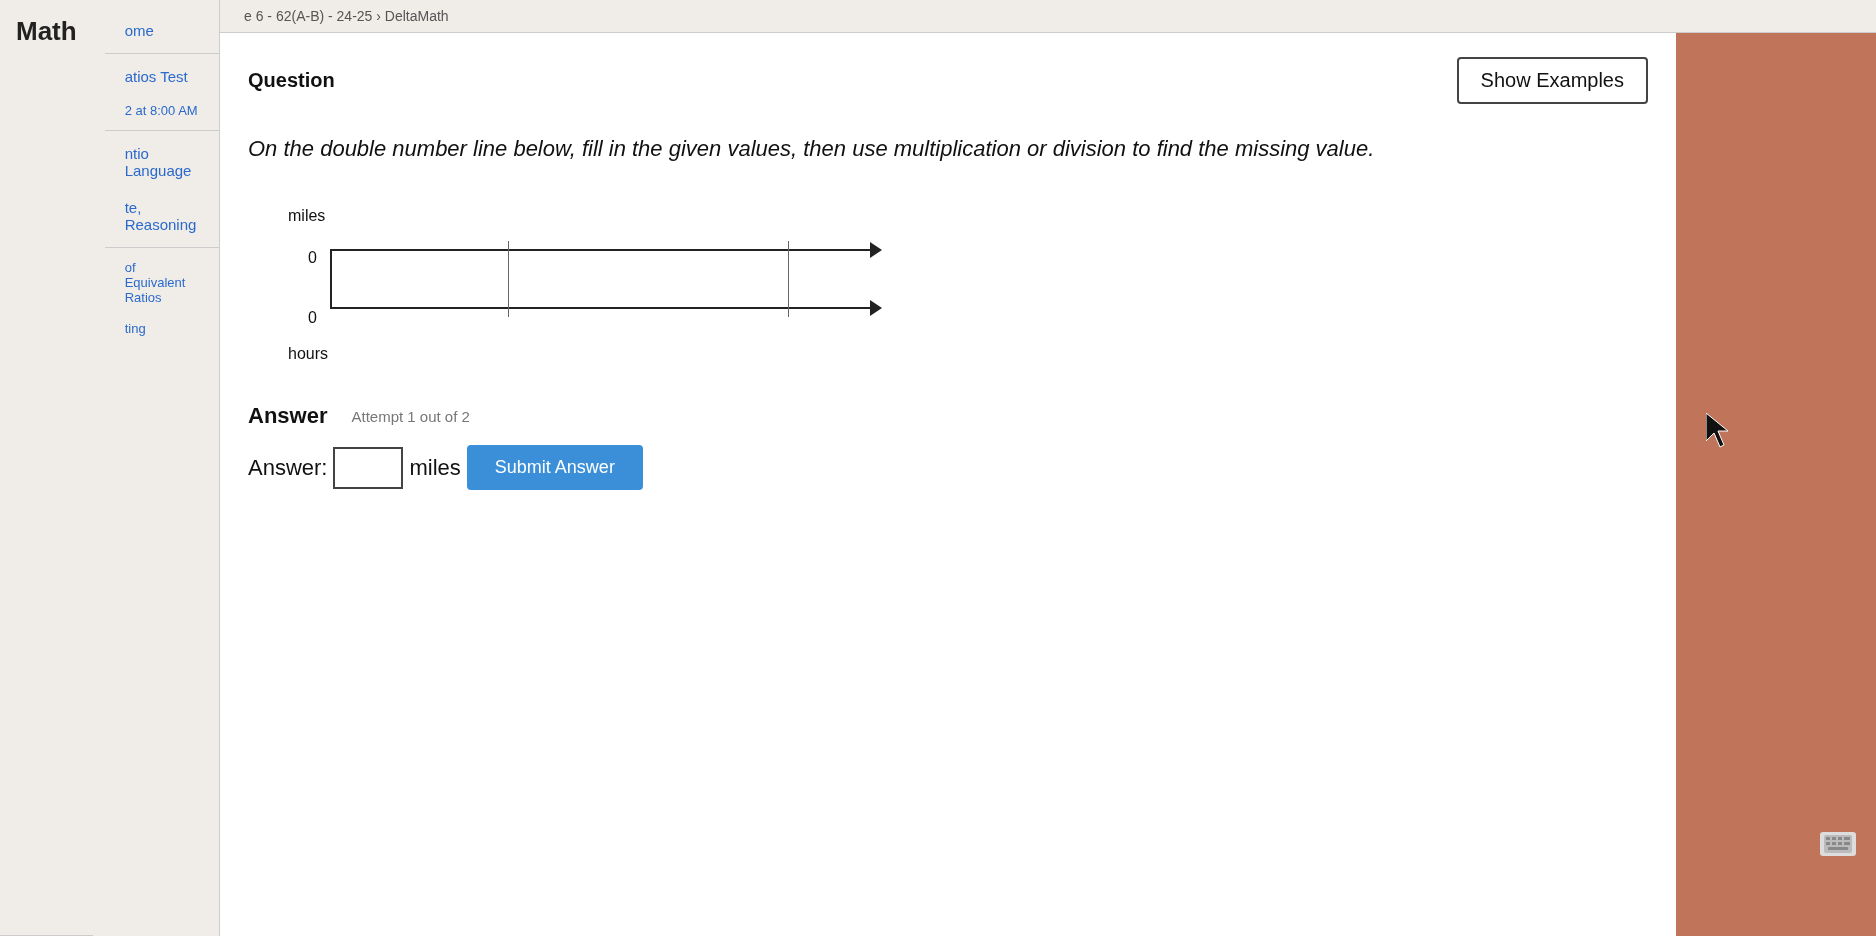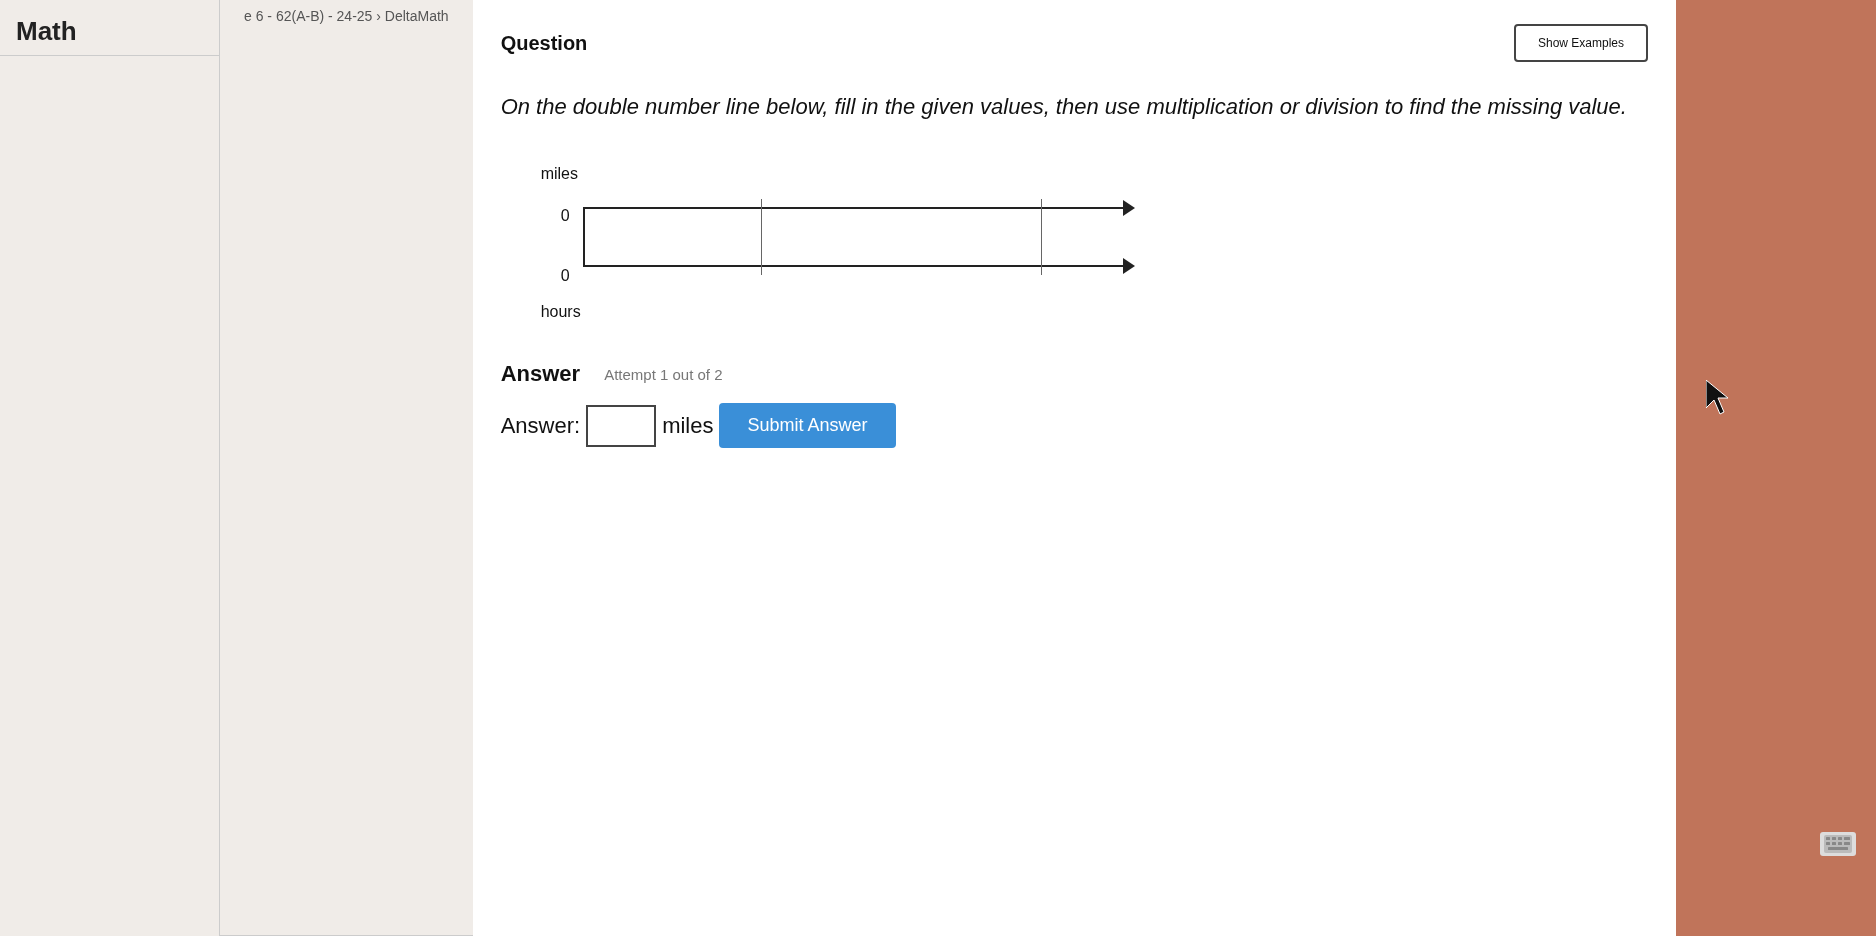--- a/index.html
+++ b/index.html
@@ -12,21 +12,21 @@
       display: flex;
     }
 
     
     .sidebar {
       width: 220px;
       min-width: 220px;
       background: #f0ece8;
       border-right: 1px solid #ccc;
       display: flex;
-      flex-direction: column;
+      flex-direction: row;
       padding-top: 0;
       gap: 12px;
     }
 
     .sidebar-top {
       background: #f0ece8;
       padding: 16px 16px 8px 16px;
       border-bottom: 1px solid #ccc;
     }
 
@@ -60,20 +60,21 @@
       font-size: 13px;
       color: #2a6acc;
       cursor: pointer;
       font-family: Arial, sans-serif;
     }
 
     
     .main-wrap {
       flex: 1;
       display: flex;
+      flex-direction: column;
       background: #f5f2ee;
     }
 
     
     .breadcrumb-bar {
       background: #f0ece8;
       border-bottom: 1px solid #ccc;
       padding: 8px 24px;
       font-size: 14px;
       color: #555;
@@ -144,21 +145,21 @@
       border-left: 7px solid #444;
       border-top: 4px solid transparent;
       border-bottom: 4px solid transparent;
       margin-left: 2px;
     }
 
     .btn-show-examples {
       border: 2px solid #444;
       background: white;
       padding: 10px 22px;
-      font-size: 12px;
+      font-size: 20px;
       font-family: Arial, sans-serif;
       cursor: pointer;
       border-radius: 4px;
       color: #111;
     }
 
     
     .question-text {
       font-size: 22px;
       font-family: Arial, sans-serif;
@@ -313,20 +314,32 @@
       left: 30px;
     }
   </style>
 </head>
 <body>
 
 <div class="sidebar">
   <div class="sidebar-top">
     <div class="sidebar-brand">Math</div>
   </div>
+  <nav class="sidebar-nav">
+    <div class="sidebar-item">ome</div>
+    <div class="sidebar-divider"></div>
+    <div class="sidebar-item">atios Test</div>
+    <div class="sidebar-item-small">2 at 8:00 AM</div>
+    <div class="sidebar-divider"></div>
+    <div class="sidebar-item">ntio Language</div>
+    <div class="sidebar-item">te, Reasoning</div>
+    <div class="sidebar-divider"></div>
+    <div class="sidebar-item-small">of Equivalent Ratios</div>
+    <div class="sidebar-item-small">ting</div>
+  </nav>
 </div>
 
 <div class="main-wrap">
 
   <div class="breadcrumb-bar">
     <span>e 6 - 62(A-B) - 24-25 › DeltaMath</span>
   </div>
 
   <div class="content-area">
 

